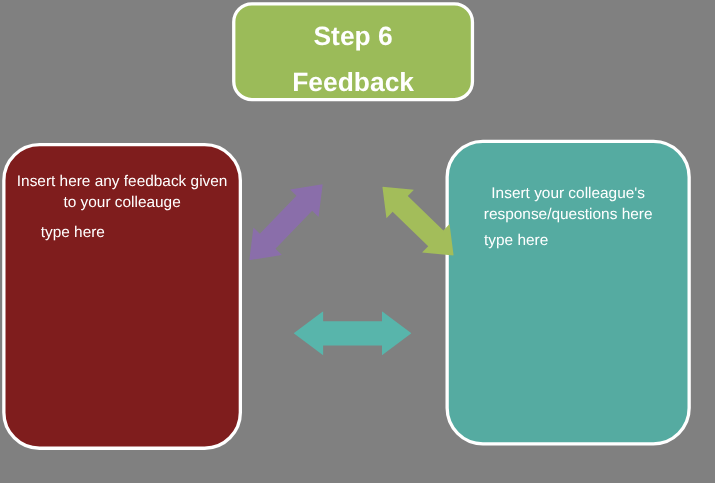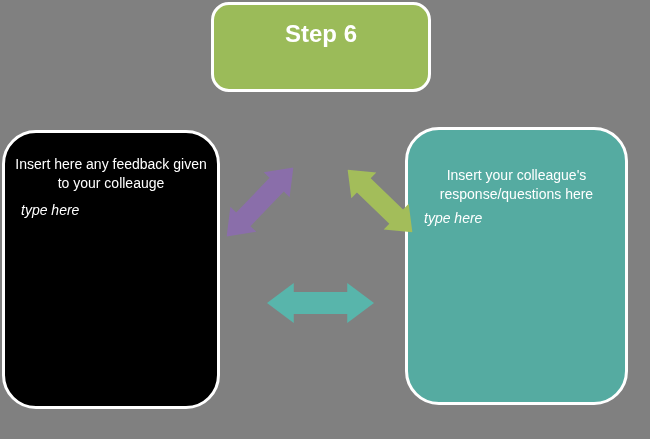--- a/index.html
+++ b/index.html
@@ -56,25 +56,24 @@
     padding: 36px 10px 0 10px;
   }
   .body-text {
     margin: 0 auto;
     text-align: center;
     font-size: 14px;
     line-height: 18.5px;
     white-space: pre-line;
   }
   .placeholder-text {
-    margin: 0;
+    margin: 16px;
     text-align: left;
     font-size: 14px;
     line-height: 18px;
-    font-style: italic;
   }
   .purple-box .placeholder-text { margin-top: 9px; padding-left: 8px; }
   .teal-box .placeholder-text { margin-top: 6px; padding-left: 6px; }
   .arrow {
     position: absolute;
     transform-origin: 50% 50%;
     display: block;
   }
   .arrow-purple {
     left: 212px;
@@ -97,23 +96,24 @@
     height: 40px;
   }
 </style>
 </head>
 <body>
 
 <div class="canvas">
 
   <div class="box title-box" style="background-color: rgb(155, 187, 89);">
     <div class="title-line">Step 6</div>
+    <div class="title-line">Feedback</div>
   </div>
 
-  <div class="box side-box purple-box" style="background-color: #000000;">
+  <div class="box side-box purple-box" style="background-color: #7f1d1d;">
     <p class="body-text">Insert here any feedback given
 to your colleauge</p>
     <p class="placeholder-text">type here</p>
   </div>
 
   <div class="box side-box teal-box" style="background-color: rgb(85, 171, 161);">
     <p class="body-text">Insert your colleague's
 response/questions here</p>
     <p class="placeholder-text">type here</p>
   </div>

